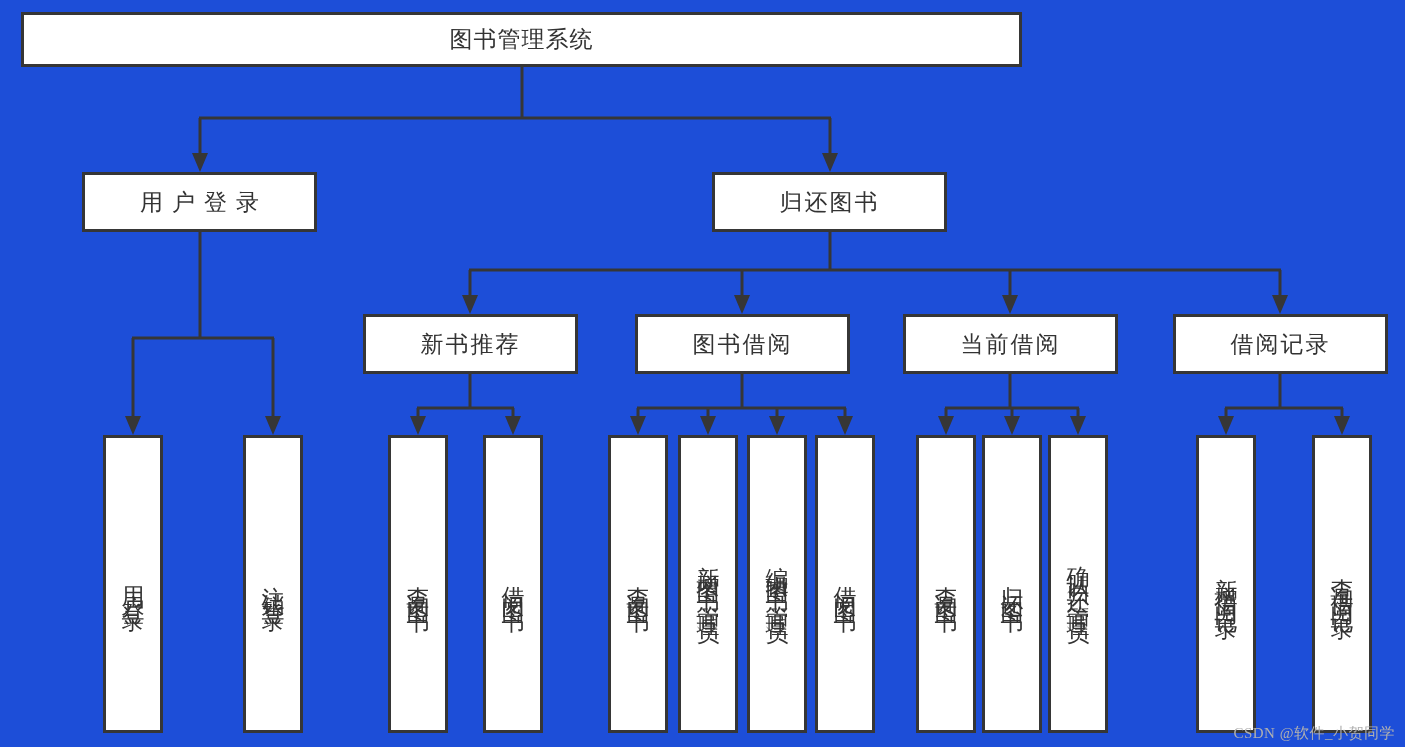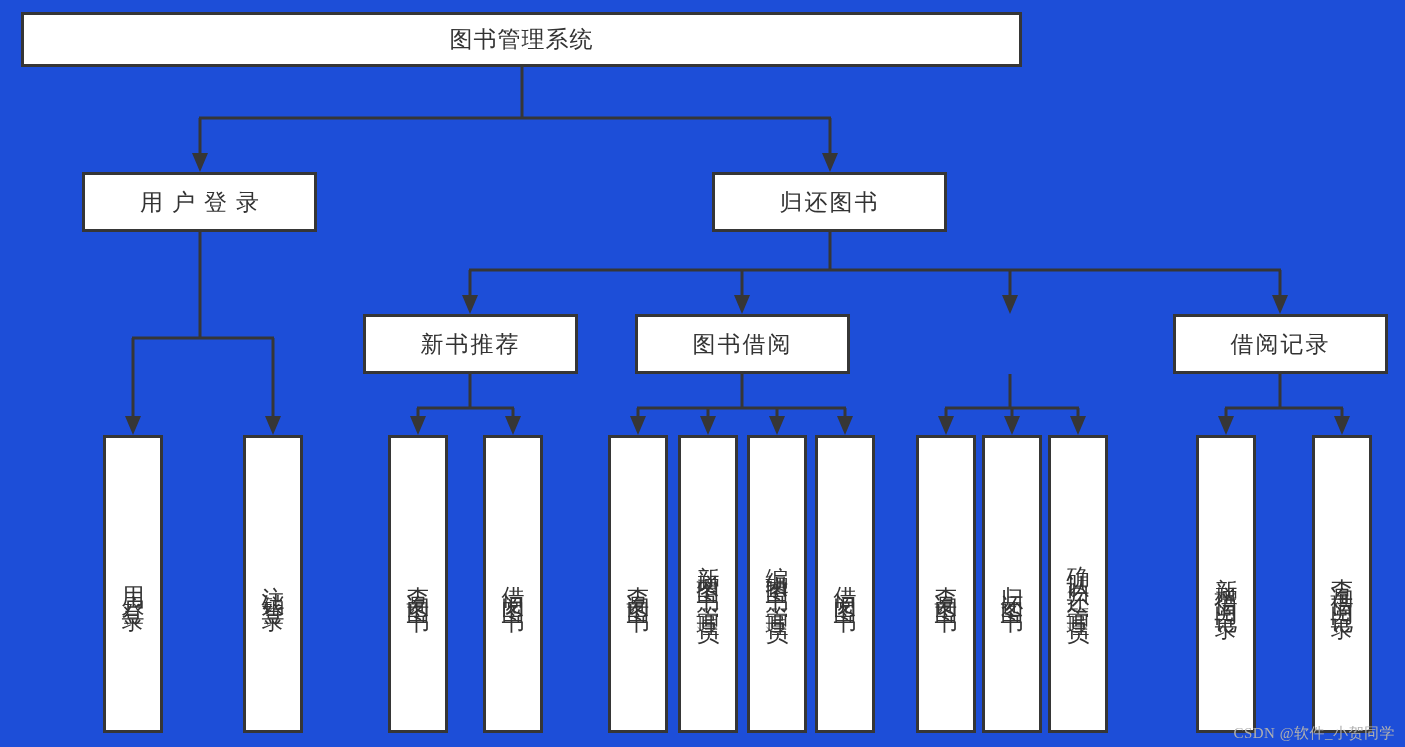--- a/index.html
+++ b/index.html
@@ -70,20 +70,21 @@
     </g>
   </svg>
 
   <div class="box root-box" style="left:21px;top:12px;width:1001px;height:55px">图书管理系统</div>
 
   <div class="box h-box wide-spacing" style="left:82px;top:172px;width:235px;height:60px">用户登录</div>
   <div class="box h-box" style="left:712px;top:172px;width:235px;height:60px">归还图书</div>
 
   <div class="box h-box" style="left:363px;top:314px;width:215px;height:60px">新书推荐</div>
   <div class="box h-box" style="left:635px;top:314px;width:215px;height:60px">图书借阅</div>
+  <div class="box h-box" style="left:903px;top:314px;width:215px;height:60px">当前借阅</div>
   <div class="box h-box" style="left:1173px;top:314px;width:215px;height:60px">借阅记录</div>
 
   <div class="box leaf" style="left:103px;top:435px;width:60px;height:298px">用户登录</div>
   <div class="box leaf" style="left:243px;top:435px;width:60px;height:298px">注销登录</div>
 
   <div class="box leaf" style="left:388px;top:435px;width:60px;height:298px">查询图书</div>
   <div class="box leaf" style="left:483px;top:435px;width:60px;height:298px">借阅图书</div>
 
   <div class="box leaf" style="left:608px;top:435px;width:60px;height:298px">查询图书</div>
   <div class="box leaf" style="left:678px;top:435px;width:60px;height:298px">新增图书（管理员）</div>

